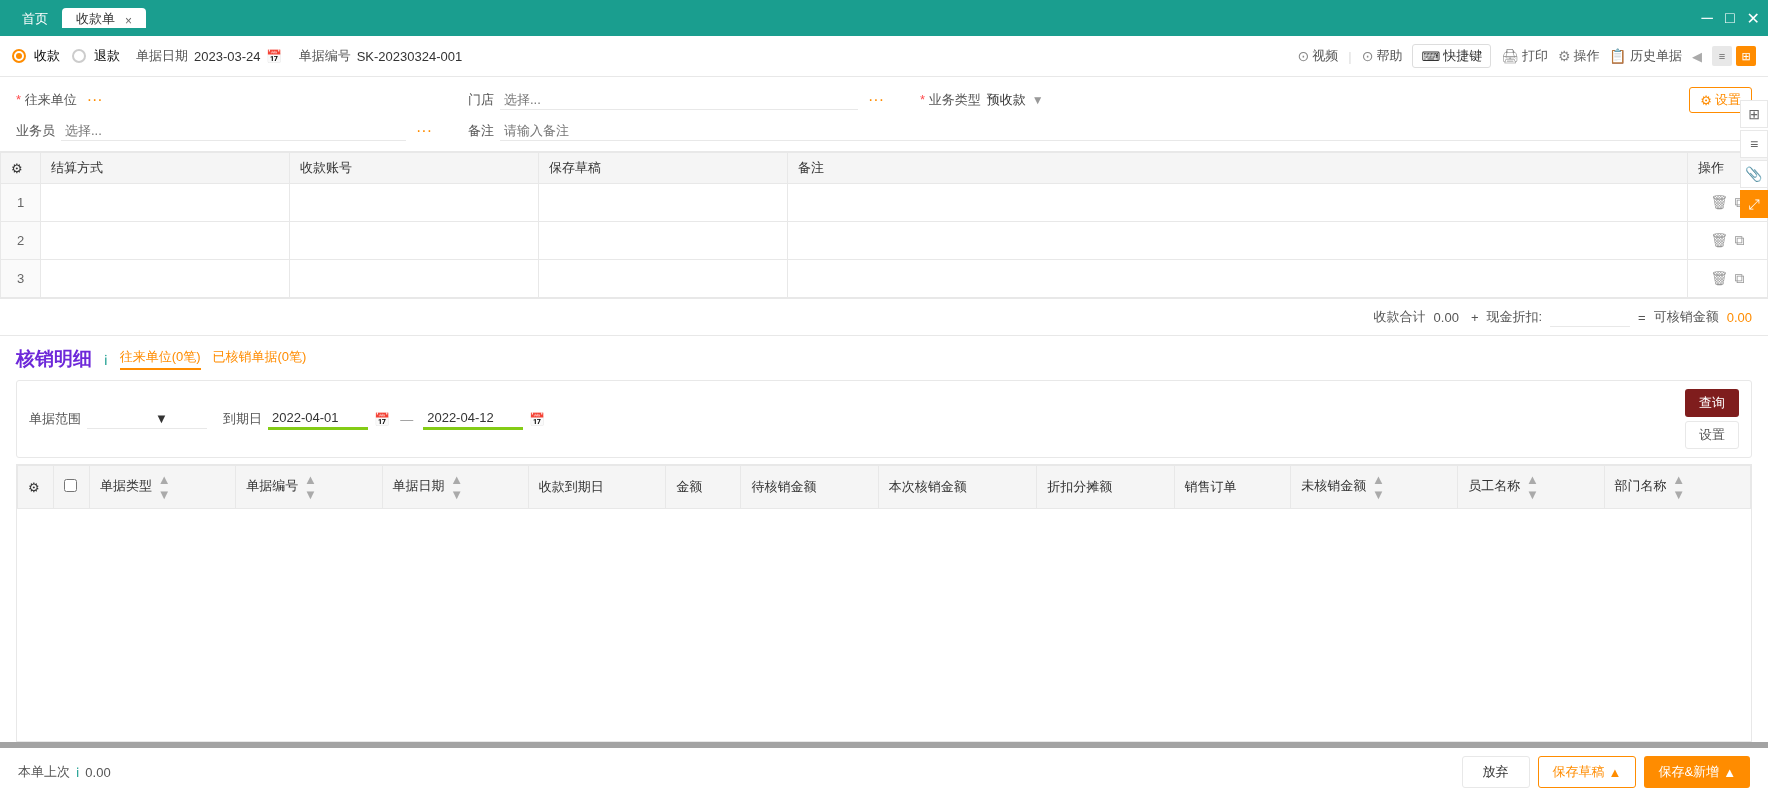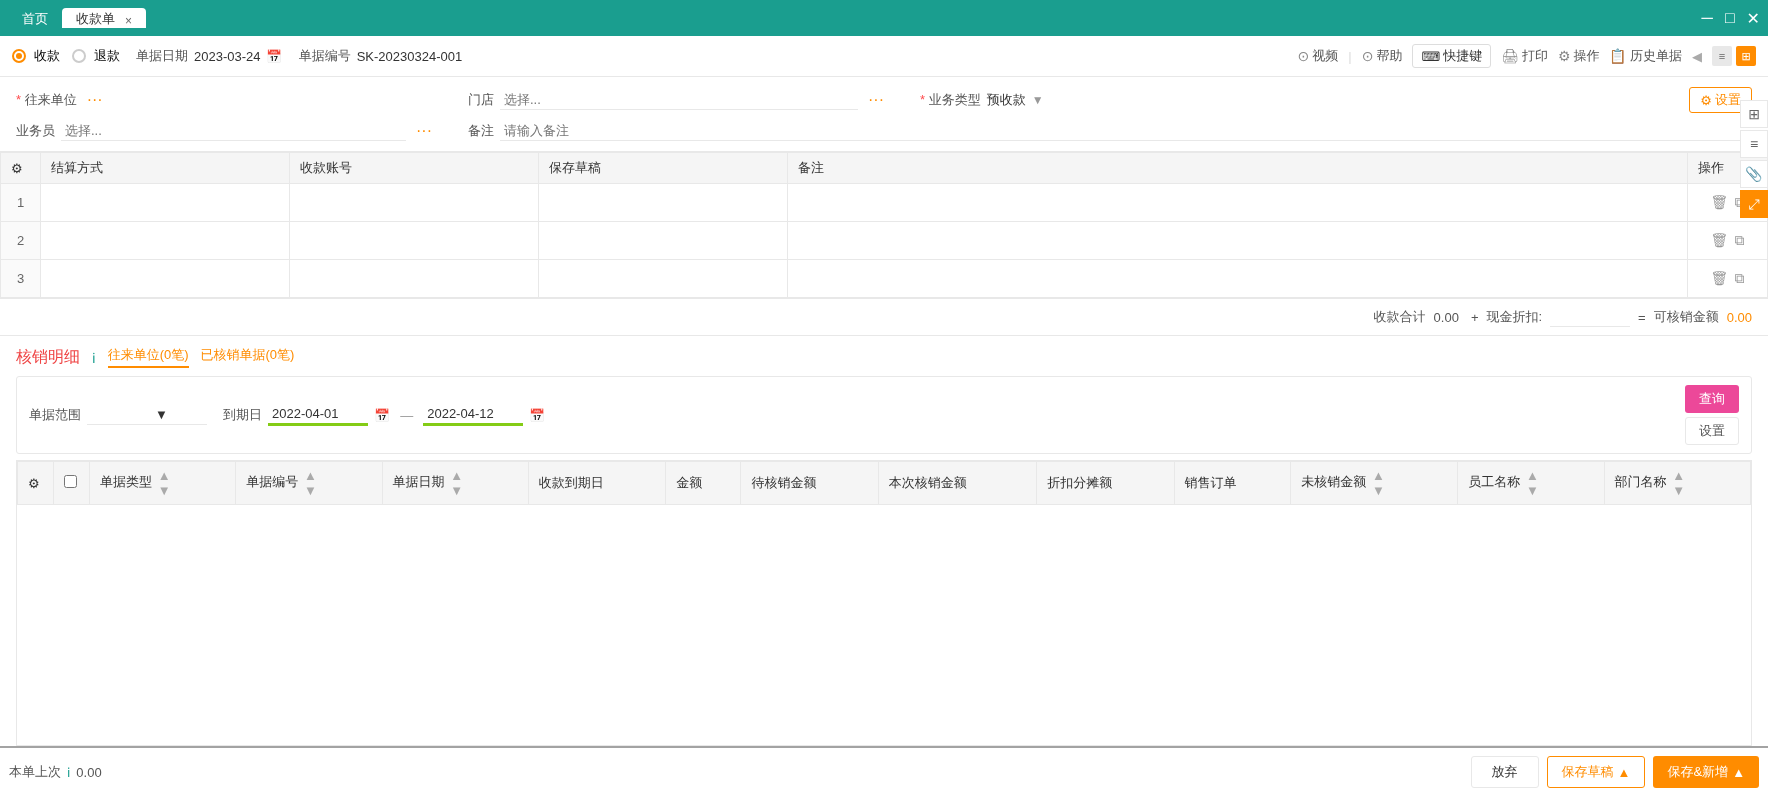--- a/index.html
+++ b/index.html
@@ -303,23 +303,23 @@
       overflow: hidden;
     }
     .nuclear-header {
       display: flex;
       align-items: center;
       gap: 12px;
       margin-bottom: 8px;
       flex-shrink: 0;
     }
     .nuclear-title {
-      font-size: 16px;
-      font-weight: normal;
-      color: #ef4444;
+      font-size: 19px;
+      font-weight: bold;
+      color: #6d28d9;
     }
     .info-icon {
       color: #1a9e8f;
       cursor: pointer;
       font-size: 14px;
     }
     .nuclear-tab {
       color: #ff8c00;
       cursor: pointer;
       font-size: 13px;
@@ -395,21 +395,21 @@
     .date-input {
       border: none;
       border-bottom: 3px solid #84cc16;
       padding: 2px 4px;
       color: #333;
       font-size: 13px;
       width: 100px;
     }
     .date-separator { color: #999; margin: 0 4px; }
     .query-btn {
-      background: #ec4899;
+      background: #7f1d1d;
       color: #fff;
       border: none;
       border-radius: 3px;
       padding: 5px 14px;
       cursor: pointer;
       font-size: 13px;
       margin-left: auto;
     }
     .settings-btn2 {
       background: #fff;
@@ -454,22 +454,22 @@
       font-size: 8px;
       color: #aaa;
       margin-left: 2px;
       vertical-align: middle;
     }
 
     
     .footer {
       display: flex;
       align-items: center;
-      padding: 8px 9px;
-      border-top: 2px solid #a3a3a3;
+      padding: 8px 18px;
+      border-top: 6px solid #a3a3a3;
       background: #fff;
       flex-shrink: 0;
       gap: 8px;
     }
     .footer-left { display: flex; align-items: center; gap: 6px; color: #555; }
     .footer-right { margin-left: auto; display: flex; gap: 8px; }
     .btn-abandon {
       background: #fff;
       border: 1px solid #e8e8e8;
       color: #333;

